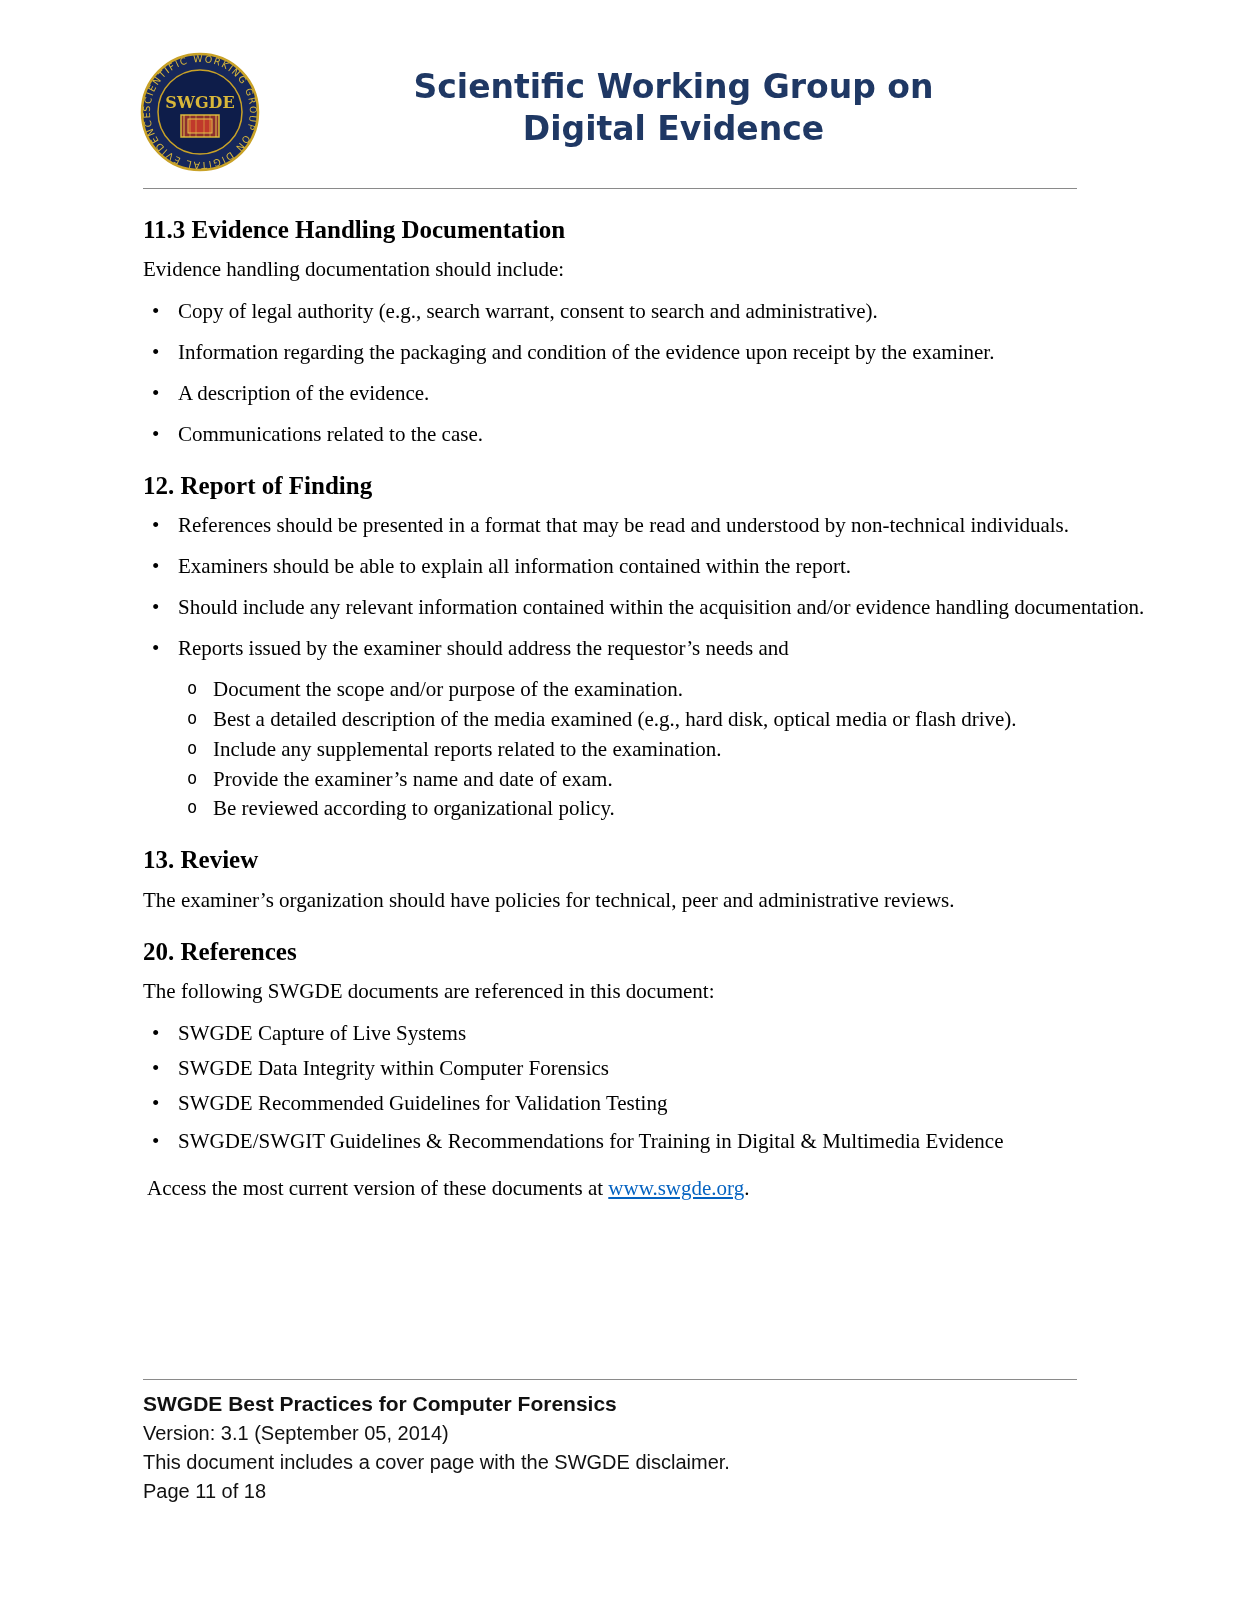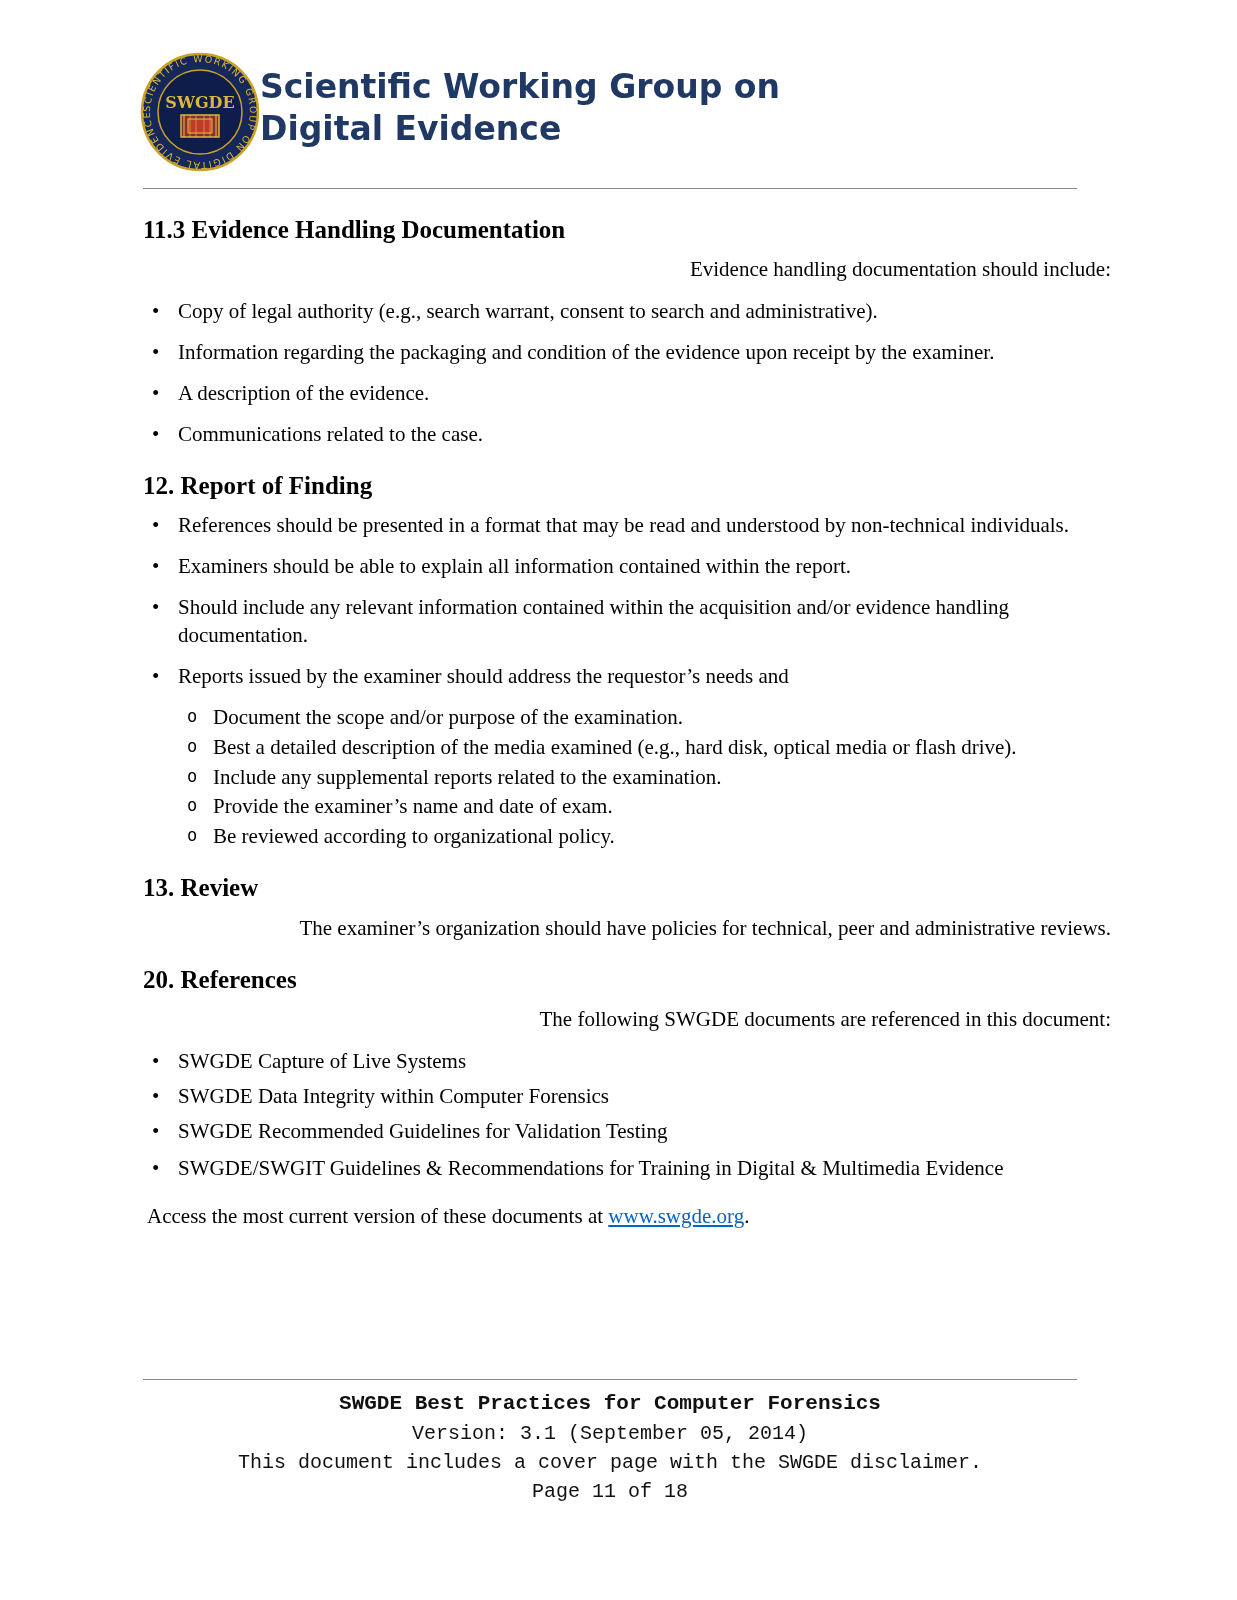--- a/index.html
+++ b/index.html
@@ -10,52 +10,52 @@
     margin:0 auto;
     background:#ffffff;
     color:#000000;
     font-family:"Liberation Serif", serif;
     overflow:hidden;
   }
   
   .header { display:flex; align-items:flex-start; padding:52px 150px 0 140px; }
   .logo-wrap { flex:0 0 auto; width:120px; height:120px; }
   .header-title {
-    flex:1; text-align:left;
+    flex:1; text-align:center;
     font-family:"DejaVu Sans", sans-serif;
     font-weight:bold; color:#1f3864;
     font-size:33px; line-height:1.28;
     padding-top:14px;
   }
   .top-rule { border:none; border-top:1px solid #8a8a8a; margin:16px 160px 0 143px; }
 
   
-  .content { padding:4px 116px 0 143px; font-size:21px; line-height:1.33; }
+  .content { padding:4px 68px 0 143px; font-size:21px; line-height:1.33; }
   h2.sec { font-size:25px; font-weight:bold; margin:20px 0 10px; }
-  p.body { margin:0 10px 14px;text-align:right; }
+  p.body { margin:0 0 14px; }
   ul { list-style:none; margin:6px 0 8px; }
   ul.l1 > li { display:flex; margin-bottom:13px; }
   ul.l1 .marker { flex:0 0 35px; padding-left:9px; }
   ul.l2 { margin:0 0 12px 42px; }
   ul.l2 > li { display:flex; margin-bottom:2px; }
   ul.l2 .marker {
     flex:0 0 28px; padding-left:2px; padding-top:1px;
     font-family:"DejaVu Sans Mono", monospace; font-size:17px;
   }
   ul.tight > li { margin-bottom:7px; }
   ul.tight > li.wrap2 { line-height:1.55; }
   .li-text { flex:1; }
   .access { margin:18px 4px 0; }
   a.link { color:#0563c1; text-decoration:underline; cursor:pointer; }
 
   
   .footer {
     position:absolute; left:143px; right:160px; bottom:94px;
-    text-align:center;
-    font-family:Liberation Mono, monospace;
+    text-align:left;
+    font-family:Liberation Sans, sans-serif;
     font-size:20px; line-height:1.45; color:#111;
   }
   .footer-rule { border:none; border-top:1px solid #8a8a8a; margin-bottom:9px; }
   .f-title { font-weight:bold; font-size:21px; }
 </style>
 </head>
 <body>
 
 <div class="page">
 

